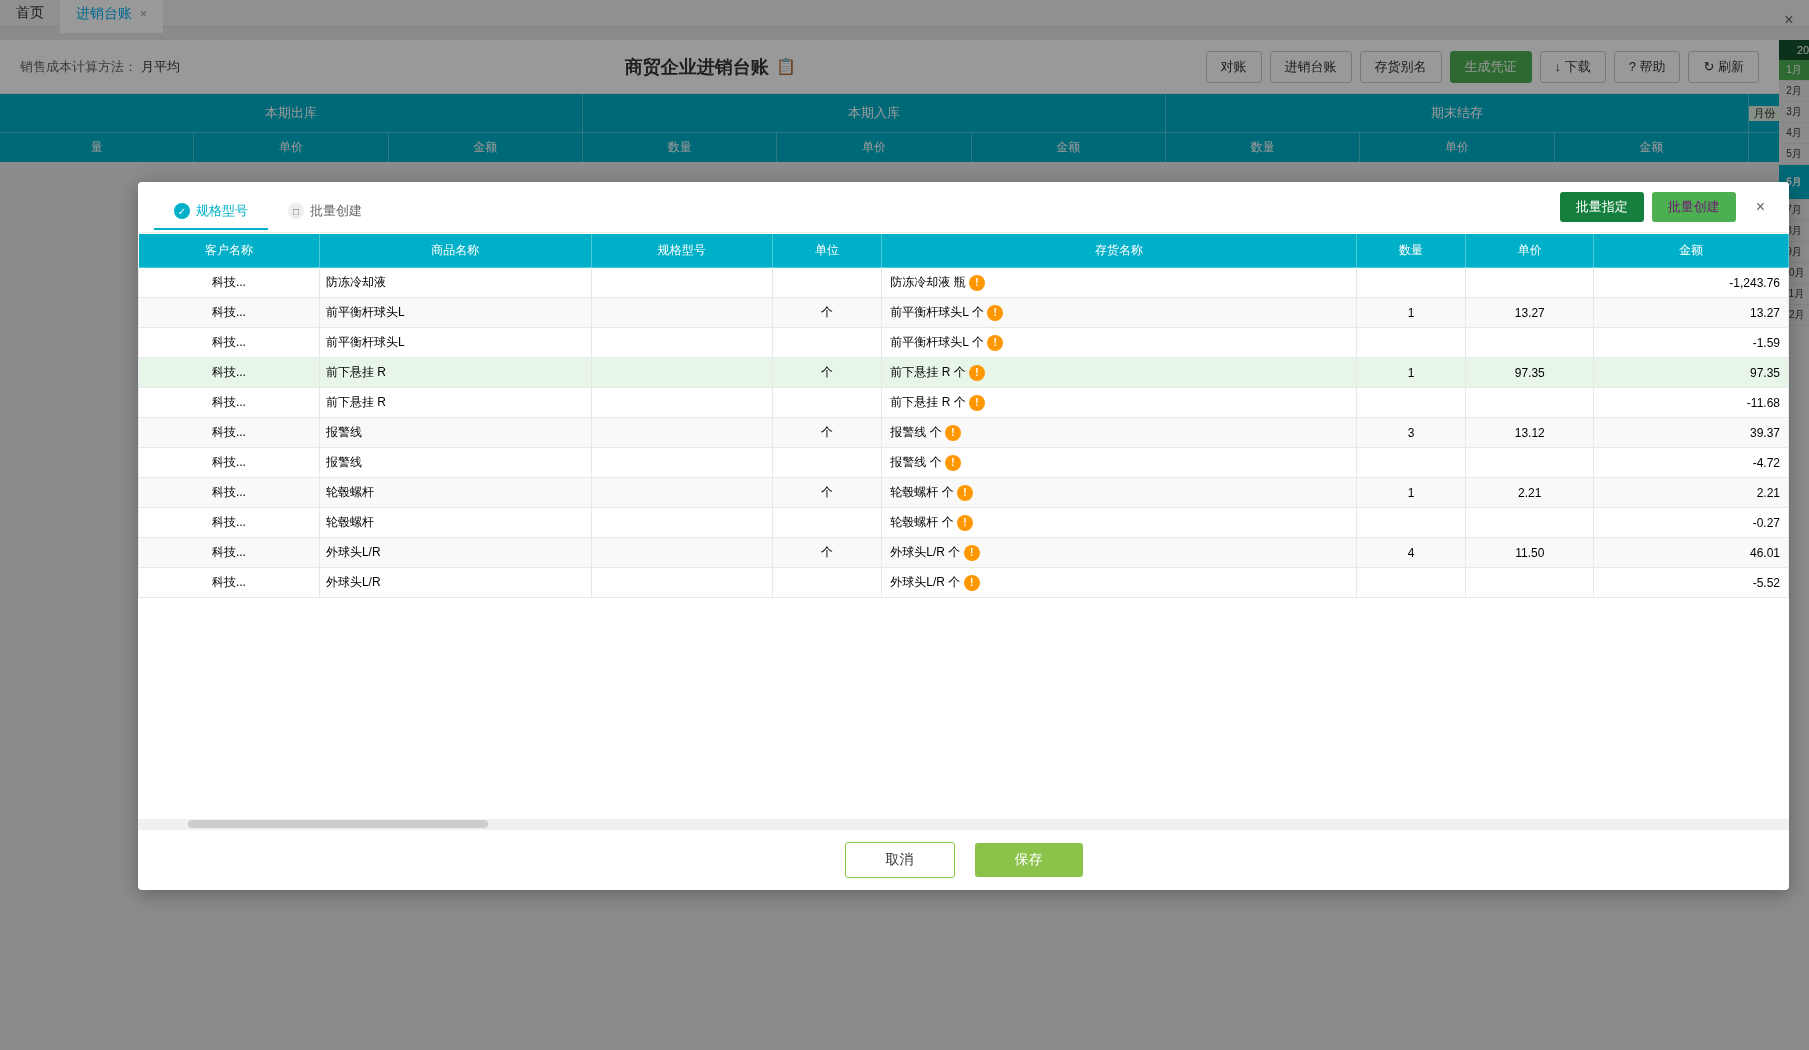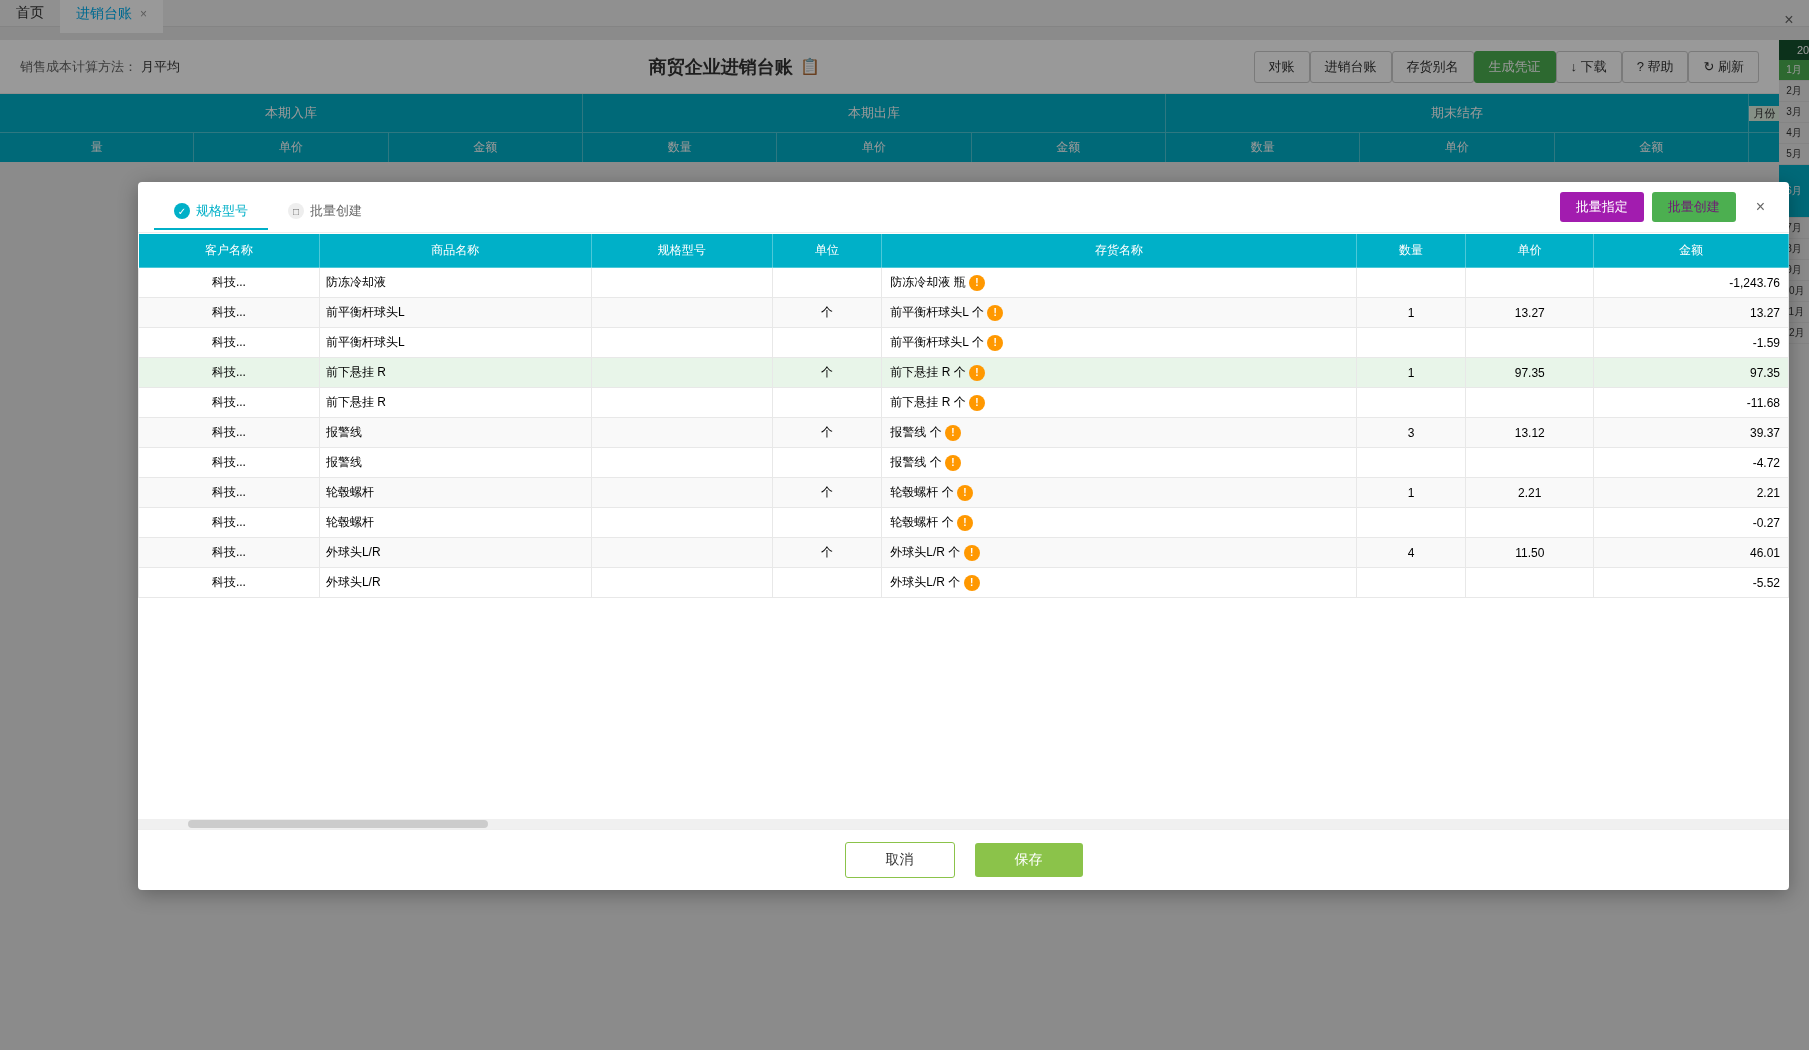--- a/index.html
+++ b/index.html
@@ -24,21 +24,21 @@
     .dialog-header { display: flex; align-items: center; padding: 10px 16px 0; border-bottom: 1px solid #eee; }
     .dialog-close { margin-left: auto; cursor: pointer; color: #666; font-size: 16px; padding: 4px 8px; }
 
     
     .dialog-tabs { display: flex; gap: 0; }
     .dialog-tab { padding: 8px 20px; cursor: pointer; border-bottom: 2px solid transparent; color: #666; display: flex; align-items: center; gap: 6px; font-size: 13px; }
     .dialog-tab.active { color: #00b0c8; border-bottom: 2px solid #00b0c8; }
     .dialog-tab-icon { width: 16px; height: 16px; border-radius: 50%; display: inline-flex; align-items: center; justify-content: center; font-size: 10px; }
     .dialog-tab-icon.blue { background: #00b0c8; color: #fff; }
     .dialog-tab-icon.gray { background: #eee; color: #666; }
-    .btn-green { background: #a21caf; color: #fff; border: none; padding: 6px 16px; border-radius: 3px; cursor: pointer; font-size: 13px; }
+    .btn-green { background: #15803d; color: #fff; border: none; padding: 6px 16px; border-radius: 3px; cursor: pointer; font-size: 13px; }
     .btn-dark-green { background: #4caf50; color: #701a75; border: none; padding: 6px 16px; border-radius: 3px; cursor: pointer; font-size: 13px; }
 
     
     .dialog-table-wrap { flex: 1; overflow: auto; }
     .dialog-table { width: 100%; border-collapse: collapse; font-size: 12px; }
     .dialog-table th { background: #00b0c8; color: #fff; padding: 8px 6px; text-align: center; border: 1px solid rgba(255,255,255,0.3); font-weight: normal; white-space: nowrap; }
     .dialog-table td { padding: 6px 6px; border: 1px solid #e8e8e8; text-align: center; white-space: nowrap; }
     .dialog-table tr:nth-child(even) { background: #f9f9f9; }
     .dialog-table tr.highlighted { background: #e8f5e9; }
     .warn-icon { display: inline-flex; align-items: center; justify-content: center; width: 16px; height: 16px; border-radius: 50%; background: #ff9800; color: #fff; font-size: 10px; font-weight: bold; }
@@ -71,34 +71,34 @@
   <div class="window-close">×</div>
 </div>
 
 <div class="toolbar-row" style="position:absolute;top:40px;left:0;right:30px;z-index:1;">
   <span style="color:#666;margin-right:4px;">销售成本计算方法：</span>
   <span style="color:#333;margin-right:36px;">月平均</span>
   <div style="flex:1;display:flex;align-items:center;justify-content:center;gap:8px;">
     <span style="font-size:18px;font-weight:bold;color:#333;">商贸企业进销台账</span>
     <span style="color:#aaa;font-size:16px;">📋</span>
   </div>
-  <div style="display:flex;align-items:center;">
+  <div style="display:flex;gap:8px;align-items:center;">
     <button class="btn btn-default">对账</button>
     <button class="btn btn-default">进销台账</button>
     <button class="btn btn-default">存货别名</button>
     <button class="btn btn-primary">生成凭证</button>
     <button class="btn btn-default">↓ 下载</button>
     <button class="btn btn-default">? 帮助</button>
     <button class="btn btn-default">↻ 刷新</button>
   </div>
 </div>
 
 <div style="position:absolute;top:94px;left:0;right:30px;background:#00b0c8;height:38px;display:flex;align-items:center;color:#fff;font-size:13px;z-index:1;">
+  <div class="ch">本期出库</div>
   <div class="ch">本期入库</div>
-  <div class="ch">本期出库</div>
   <div class="ch">期末结存</div>
   <div style="width:30px;background:#e0f0e0;color:#333;display:flex;align-items:center;justify-content:center;font-size:11px;border-left:1px solid rgba(255,255,255,0.3);">月份</div>
 </div>
 
 <div style="position:absolute;top:132px;left:0;right:30px;background:#00b0c8;height:30px;display:flex;align-items:center;color:#fff;font-size:12px;z-index:1;border-top:1px solid rgba(255,255,255,0.3);">
   <div class="ch">量</div>
   <div class="ch">单价</div>
   <div class="ch">金额</div>
   <div class="ch">数量</div>
   <div class="ch">单价</div>
@@ -109,21 +109,21 @@
   <div style="width:30px;"></div>
 </div>
 
 <div style="position:absolute;top:40px;right:0;width:30px;bottom:0;background:#e8e8e8;z-index:1;overflow:hidden;">
   <div style="background:#14532d;color:#fff;text-align:center;padding:4px 18px;font-size:11px;cursor:pointer;">2023</div>
   <div style="background:#4caf50;color:#fff;text-align:center;padding:3px 2px;font-size:10px;border-bottom:1px solid #ddd;cursor:pointer;">1月</div>
   <div style="text-align:center;padding:3px 2px;font-size:10px;border-bottom:1px solid #ddd;cursor:pointer;color:#333;">2月</div>
   <div style="text-align:center;padding:3px 2px;font-size:10px;border-bottom:1px solid #ddd;cursor:pointer;color:#333;">3月</div>
   <div style="text-align:center;padding:3px 2px;font-size:10px;border-bottom:1px solid #ddd;cursor:pointer;color:#333;">4月</div>
   <div style="text-align:center;padding:3px 2px;font-size:10px;border-bottom:1px solid #ddd;cursor:pointer;color:#333;">5月</div>
-  <div style="text-align:center;padding:19px 2px;font-size:10px;border-bottom:1px solid #ddd;cursor:pointer;background:#00b0c8;color:#fff;">6月</div>
+  <div style="text-align:center;padding:10px 2px;font-size:10px;border-bottom:1px solid #ddd;cursor:pointer;background:#00b0c8;color:#fff;font-weight:bold;">6月</div>
   <div style="text-align:center;padding:3px 2px;font-size:10px;border-bottom:1px solid #ddd;cursor:pointer;color:#333;">7月</div>
   <div style="text-align:center;padding:3px 2px;font-size:10px;border-bottom:1px solid #ddd;cursor:pointer;color:#333;">8月</div>
   <div style="text-align:center;padding:3px 2px;font-size:10px;border-bottom:1px solid #ddd;cursor:pointer;color:#333;">9月</div>
   <div style="text-align:center;padding:3px 2px;font-size:10px;border-bottom:1px solid #ddd;cursor:pointer;color:#333;">10月</div>
   <div style="text-align:center;padding:3px 2px;font-size:10px;border-bottom:1px solid #ddd;cursor:pointer;color:#333;">11月</div>
   <div style="text-align:center;padding:3px 2px;font-size:10px;border-bottom:1px solid #ddd;cursor:pointer;color:#333;">12月</div>
 </div>
 
 <div class="overlay"></div>
 

